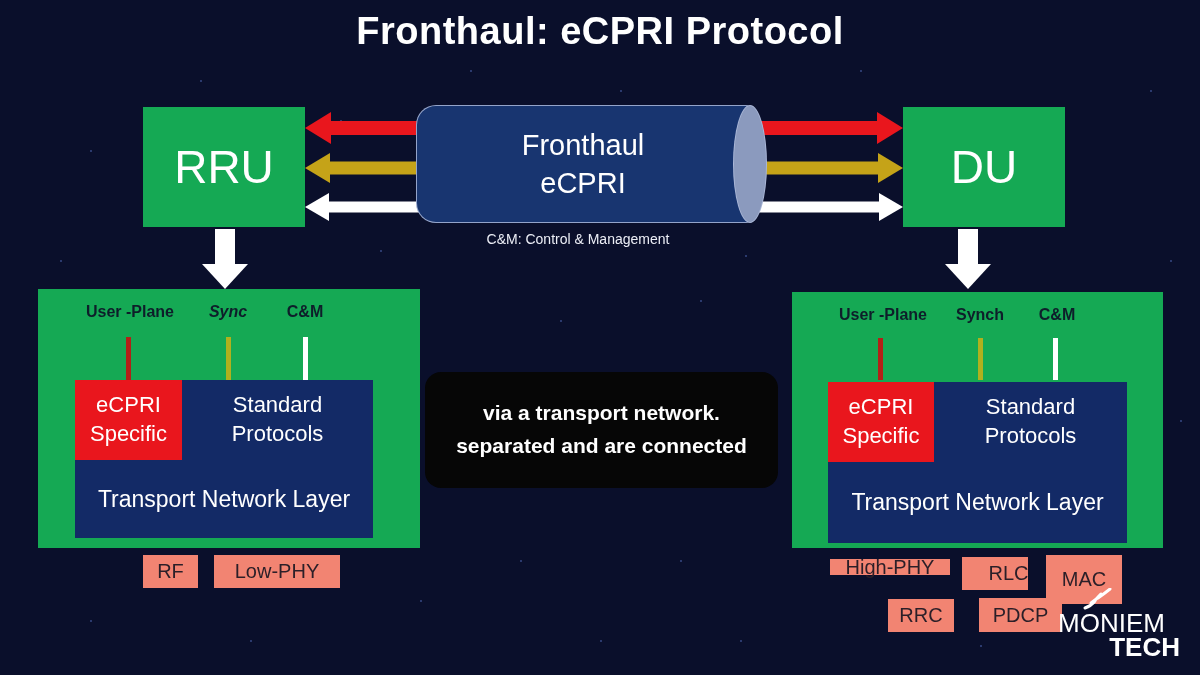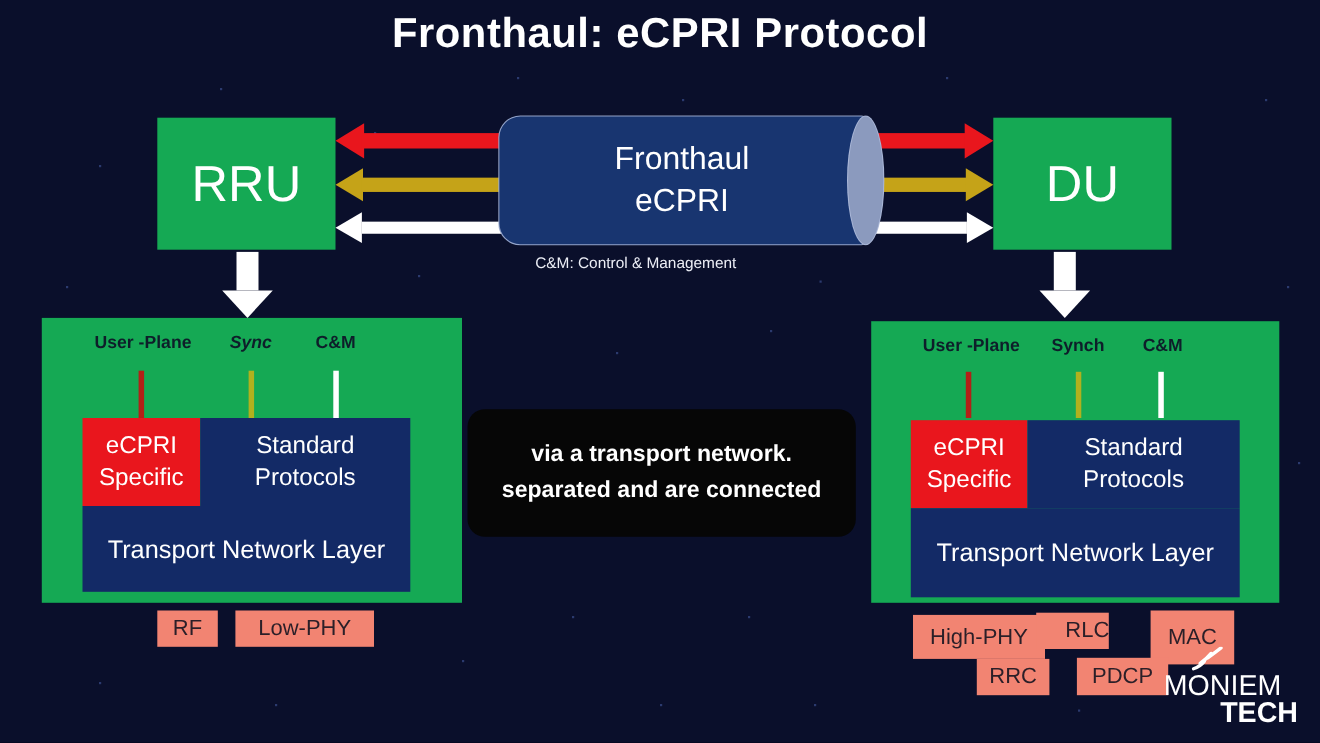--- a/index.html
+++ b/index.html
@@ -31,21 +31,21 @@
   .arrow-red .head-r{border-width:16px 0 16px 26px;border-color:transparent transparent transparent #e9161d;}
   .arrow-yellow{top:152px;}
   .arrow-yellow .body{height:13px;background:#c5a318;}
   .arrow-yellow .head-l{border-width:15px 25px 15px 0;border-color:transparent #c5a318 transparent transparent;}
   .arrow-yellow .head-r{border-width:15px 0 15px 25px;border-color:transparent transparent transparent #c5a318;}
   .arrow-white{top:191px;}
   .arrow-white .body{height:11px;background:#ffffff;}
   .arrow-white .head-l{border-width:14px 24px 14px 0;border-color:transparent #ffffff transparent transparent;}
   .arrow-white .head-r{border-width:14px 0 14px 24px;border-color:transparent transparent transparent #ffffff;}
   
-  .cylinder{position:absolute;left:416px;top:105px;width:352px;height:118px;z-index:2;margin-left:37px;}
+  .cylinder{position:absolute;left:416px;top:105px;width:352px;height:118px;z-index:2;}
   .cyl-body{position:absolute;left:0;top:0;width:334px;height:118px;background:#183570;
     border:1px solid rgba(190,202,232,.75);border-radius:20px 4px 4px 20px;}
   .cyl-cap{position:absolute;left:317px;top:0;width:34px;height:118px;background:#8b9abe;
     border:1px solid rgba(190,202,232,.6);border-radius:50%;}
   .cyl-text{position:absolute;left:0;top:0;width:334px;height:118px;display:flex;flex-direction:column;
     align-items:center;justify-content:center;color:#fff;font-size:29px;line-height:1.32;}
   .legend{position:absolute;left:428px;top:231px;width:300px;text-align:center;color:#eceef6;font-size:14px;}
   
   .down-arrow{position:absolute;width:46px;height:60px;}
   .down-arrow .stem{position:absolute;left:13px;top:0;width:20px;height:35px;background:#fff;}
@@ -174,22 +174,22 @@
   </div>
 
   <div class="callout">
     <div>via a transport network.</div>
     <div>separated and are connected</div>
   </div>
 
   <div class="chip" style="left:143px;top:555px;width:55px;height:33px;">RF</div>
   <div class="chip" style="left:214px;top:555px;width:126px;height:33px;">Low-PHY</div>
 
-  <div class="chip" style="left:830px;top:559px;width:120px;height:40px;">High-PHY</div>
-  <div class="chip" style="left:942px;top:557px;width:66px;height:33px;padding-left:27px;">RLC</div>
+  <div class="chip" style="left:830px;top:559px;width:120px;height:16px;">High-PHY</div>
+  <div class="chip" style="left:962px;top:557px;width:66px;height:33px;padding-left:27px;">RLC</div>
   <div class="chip" style="left:1046px;top:555px;width:76px;height:49px;">MAC</div>
   <div class="chip" style="left:888px;top:599px;width:66px;height:33px;">RRC</div>
   <div class="chip" style="left:979px;top:598px;width:83px;height:34px;">PDCP</div>
 
   <div class="logo">
     <svg class="logo-icon" width="36" height="22" viewBox="0 0 36 22">
       <path d="M3 20 Q9 18 13 13" stroke="#ffffff" stroke-width="3" fill="none" stroke-linecap="round"></path>
       <path d="M9 15 Q15 11 19 6" stroke="#ffffff" stroke-width="3" fill="none" stroke-linecap="round"></path>
       <path d="M16 10 Q23 5 28 1" stroke="#ffffff" stroke-width="3" fill="none" stroke-linecap="round"></path>
     </svg>

